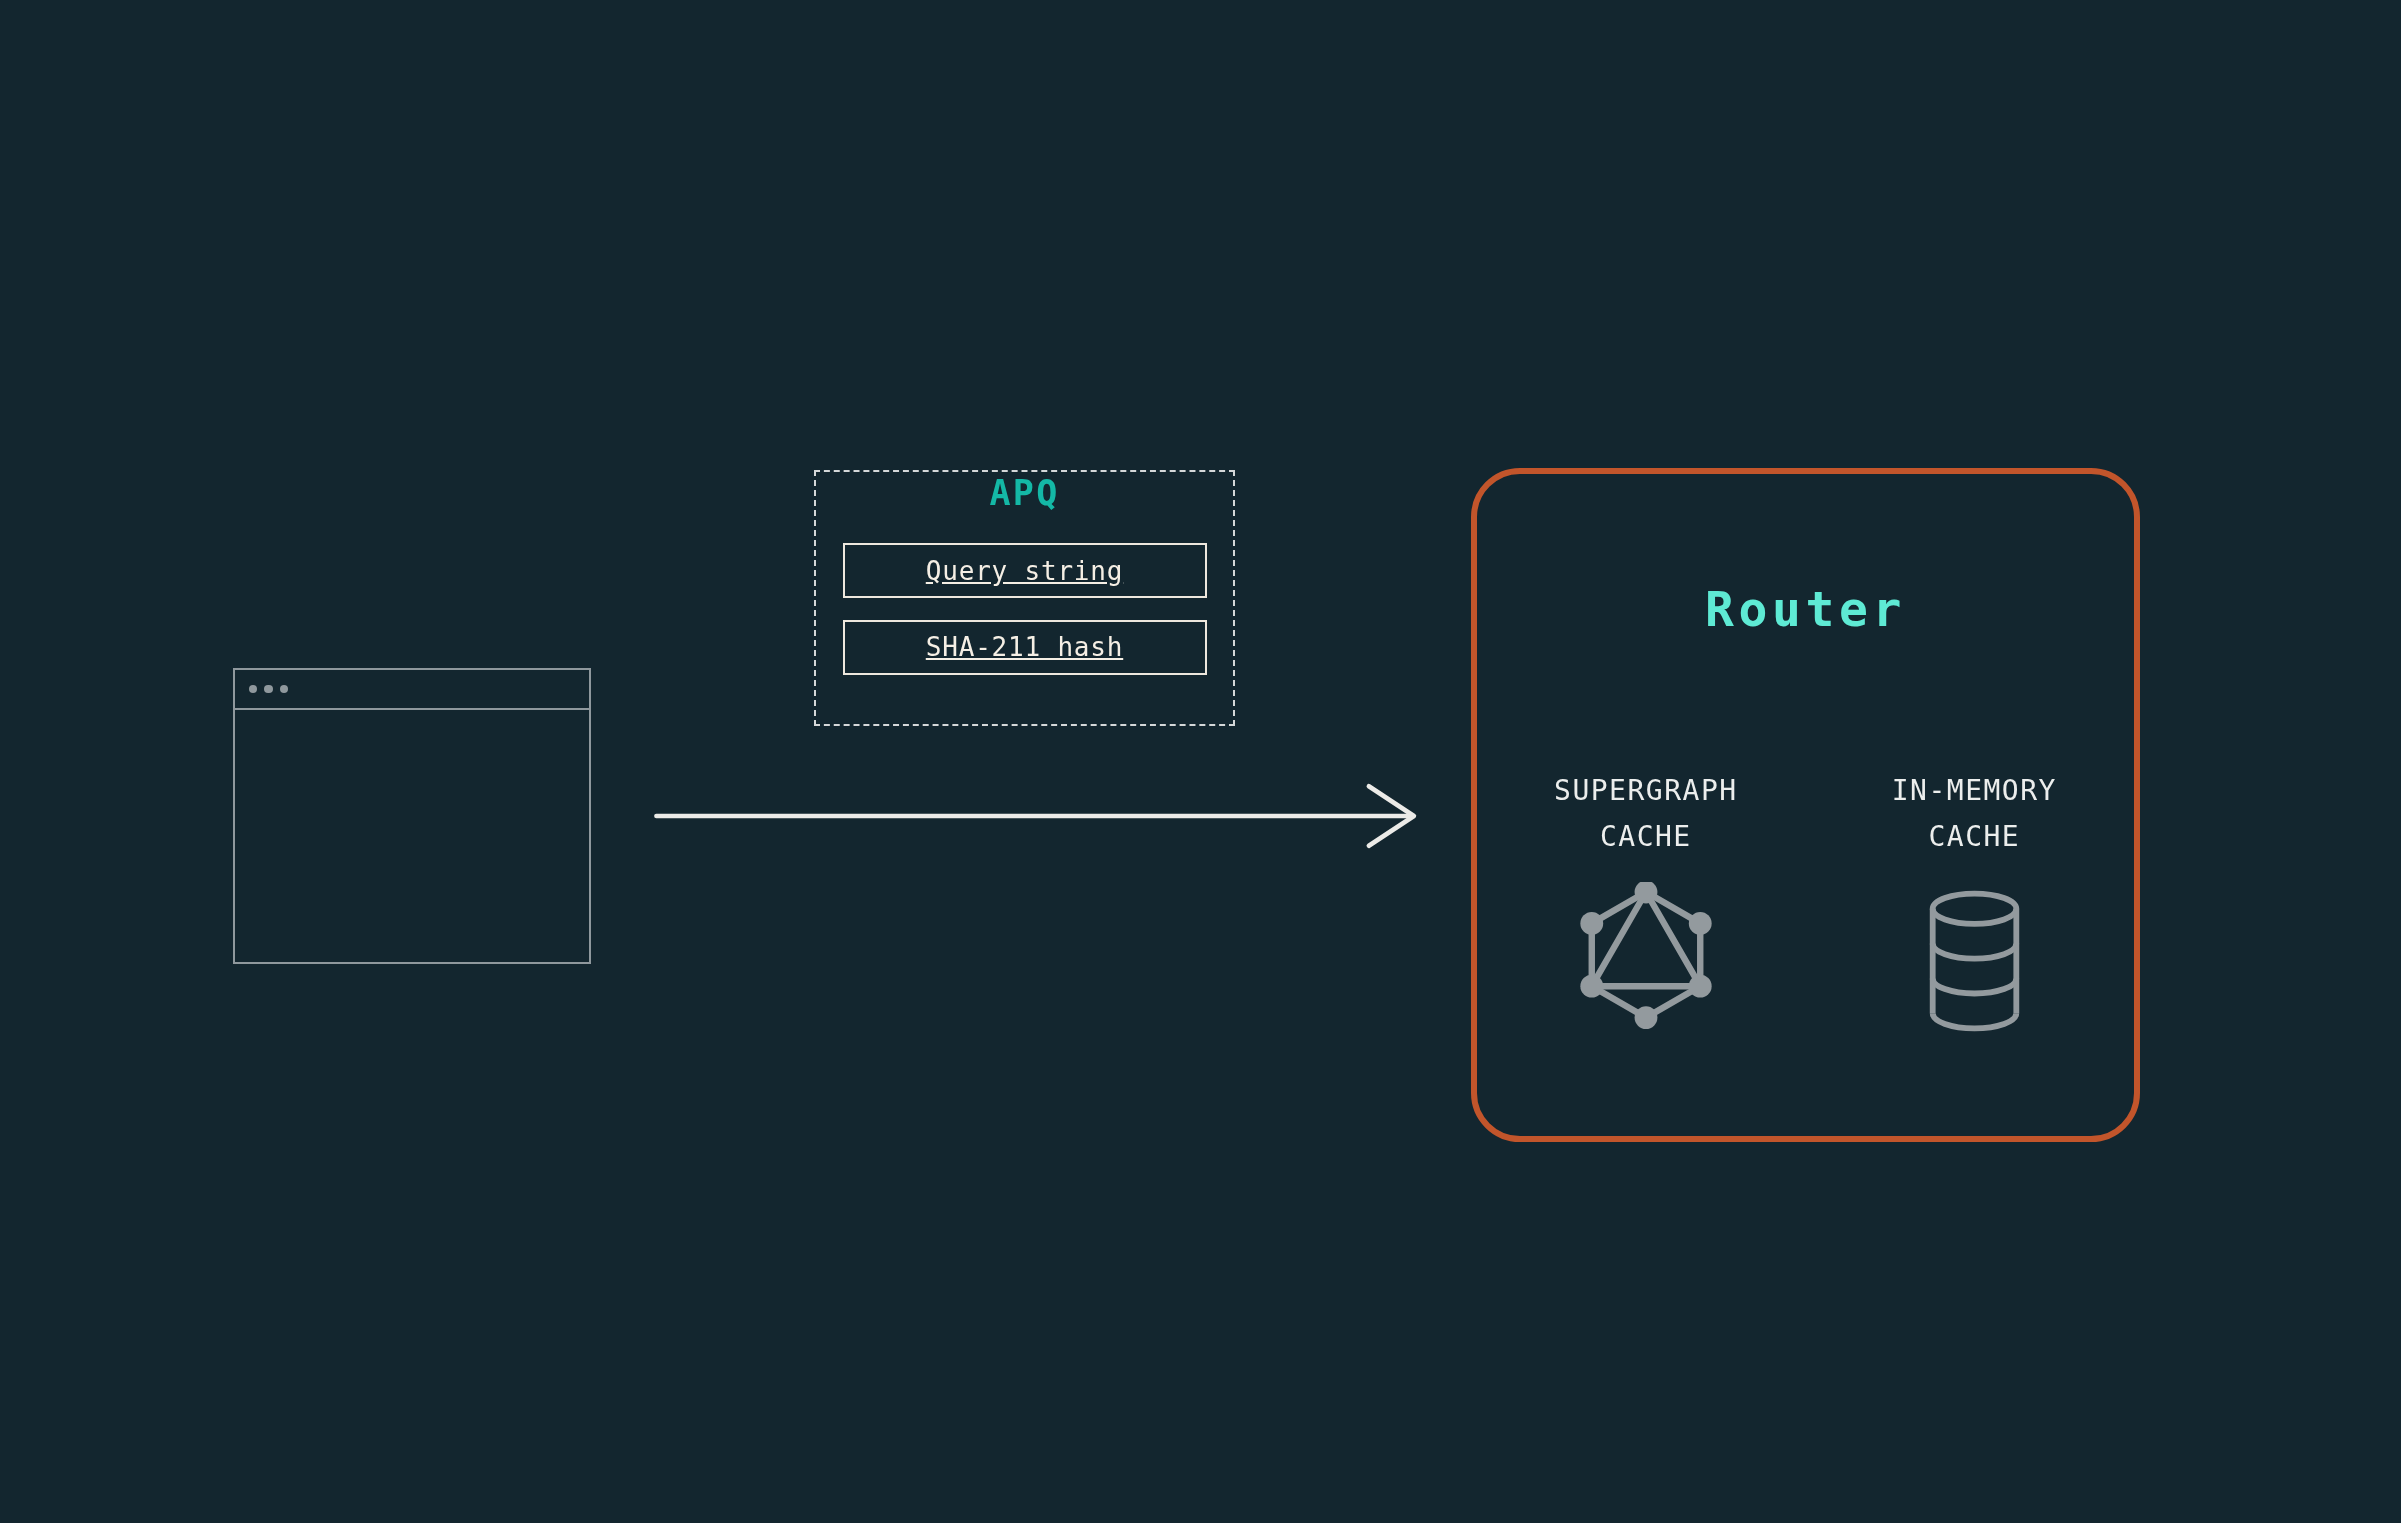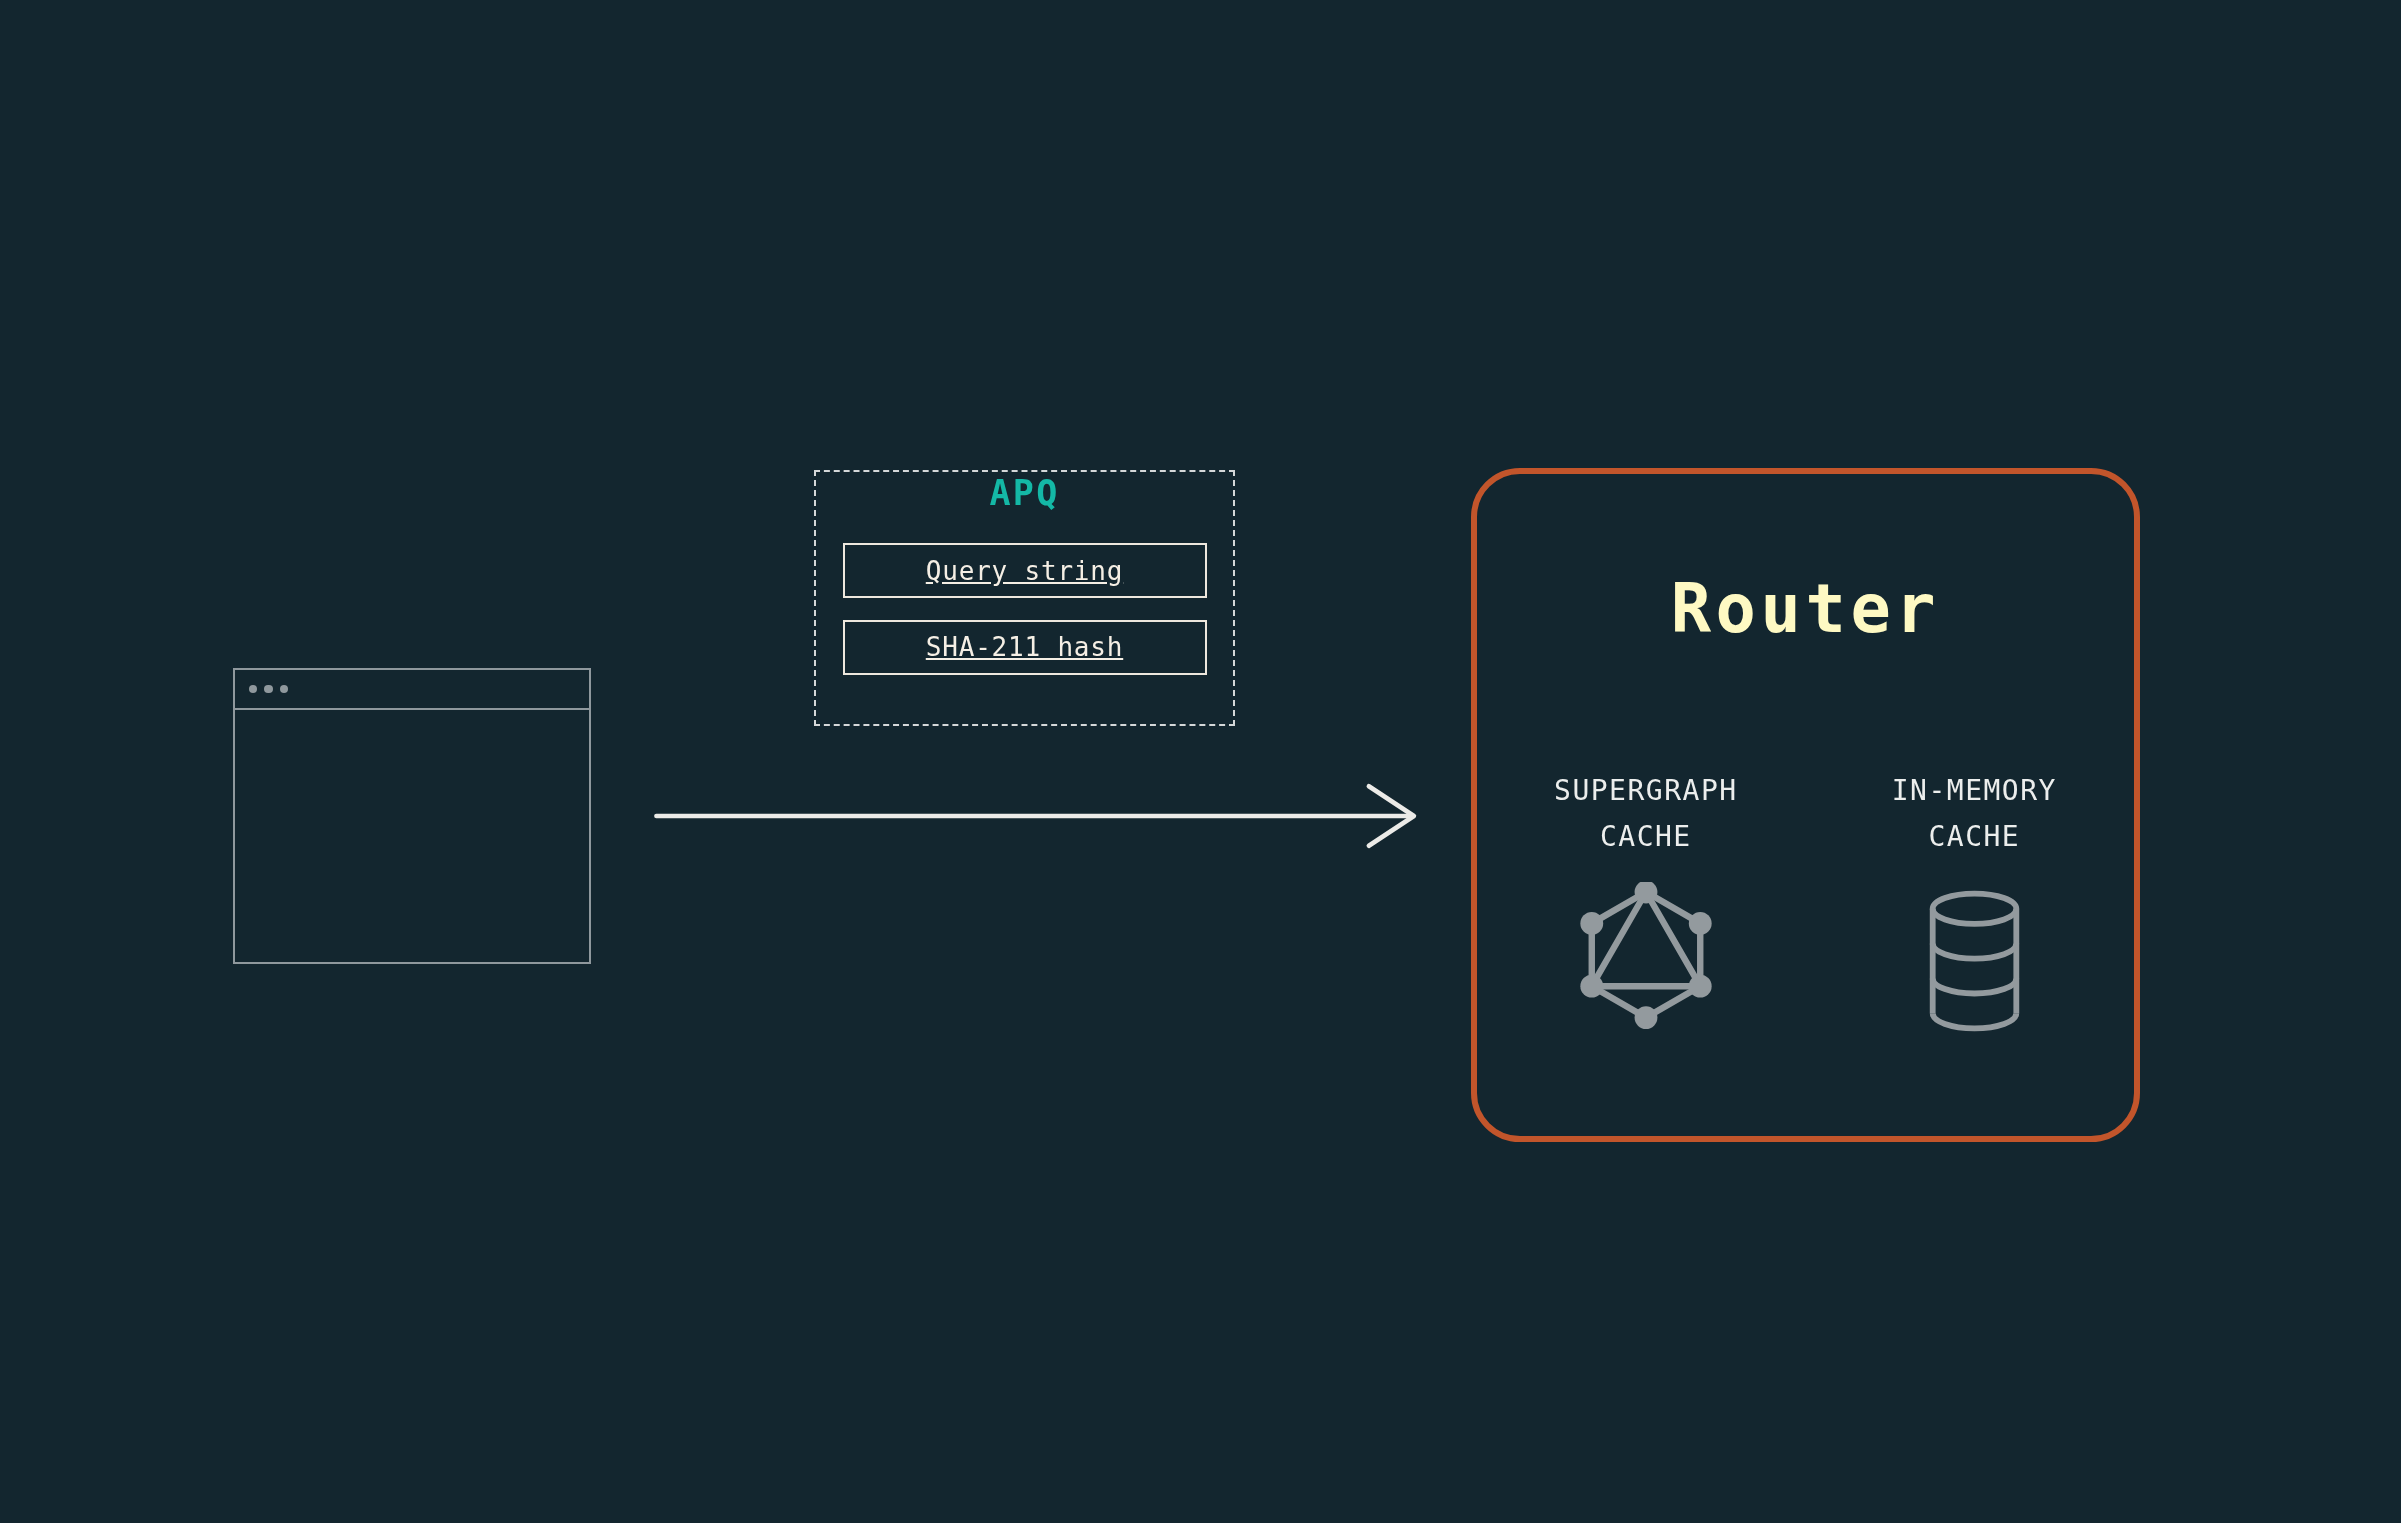--- a/index.html
+++ b/index.html
@@ -91,24 +91,24 @@
     top: 468px;
     width: 669px;
     height: 674px;
     border: 6.1px solid #c2552b;
     border-radius: 49px;
     box-sizing: border-box;
   }
   .router-title {
     text-align: center;
     margin-top: 94px;
-    font-size: 67px;
+    font-size: 48px;
     line-height: 83px;
     font-weight: bold;
-    color: #fef9c3;
+    color: #5eead4;
     letter-spacing: 4.6px;
   }
   .features {
     display: flex;
     justify-content: space-around;
     margin-top: 117px;
   }
   .feature {
     display: flex;
     flex-direction: column;

